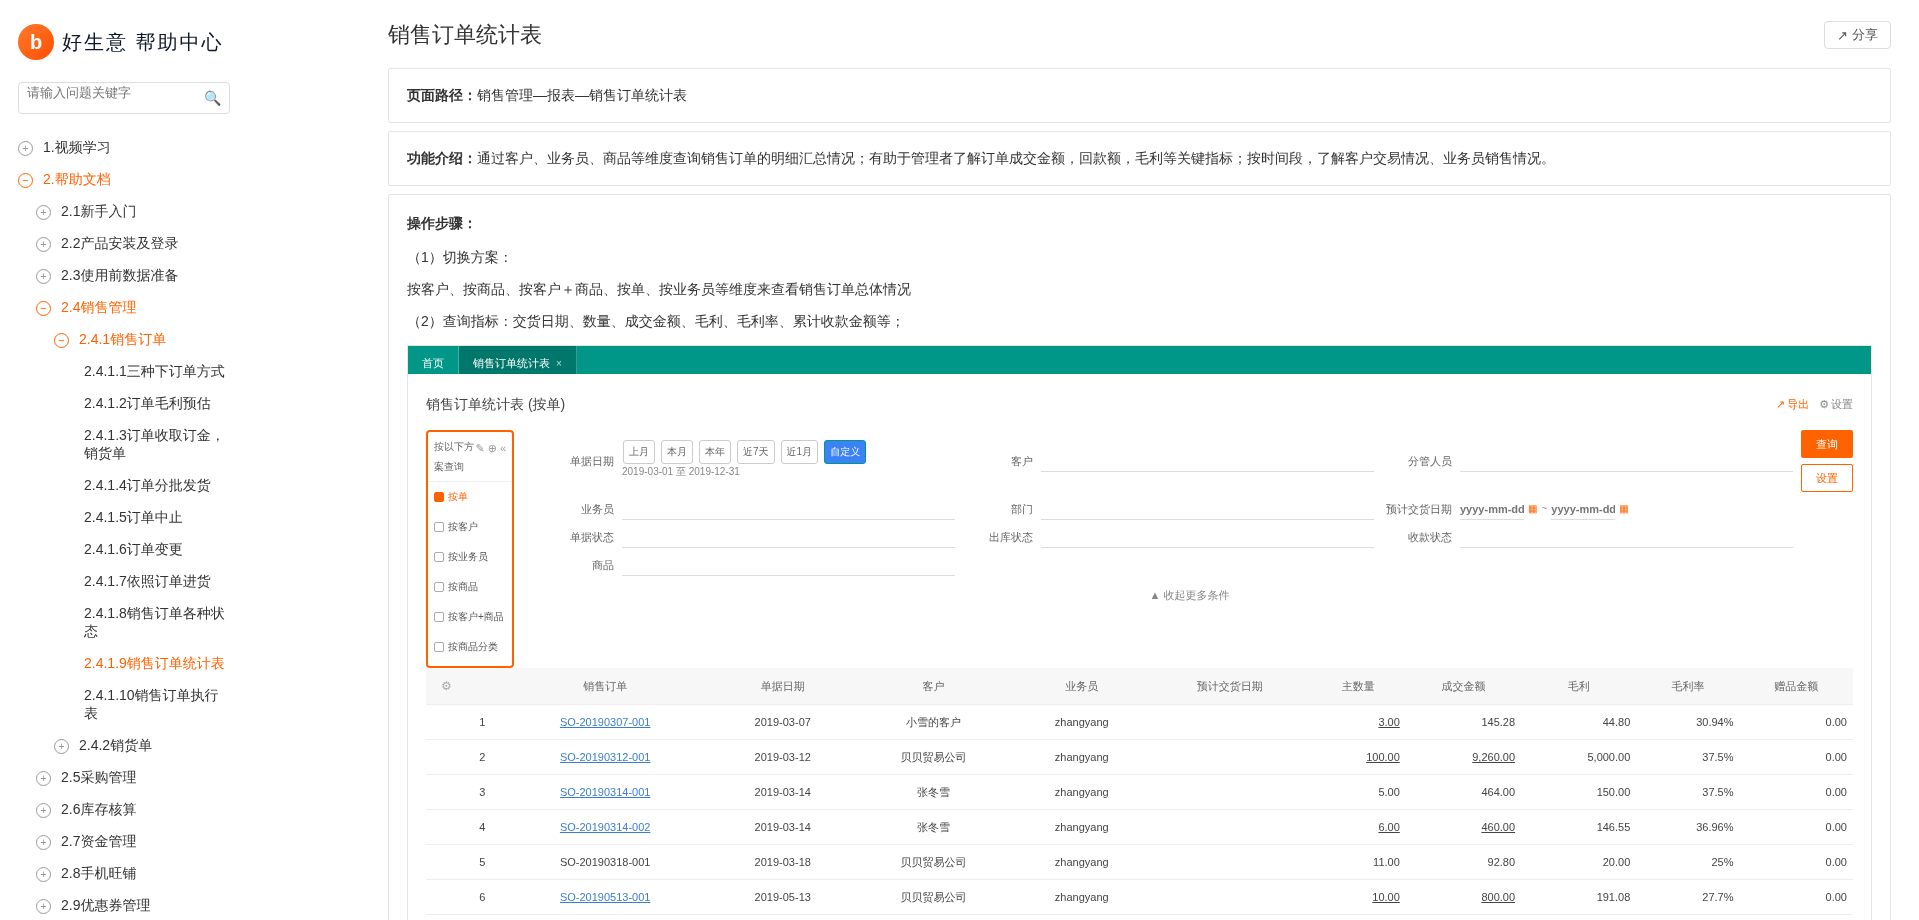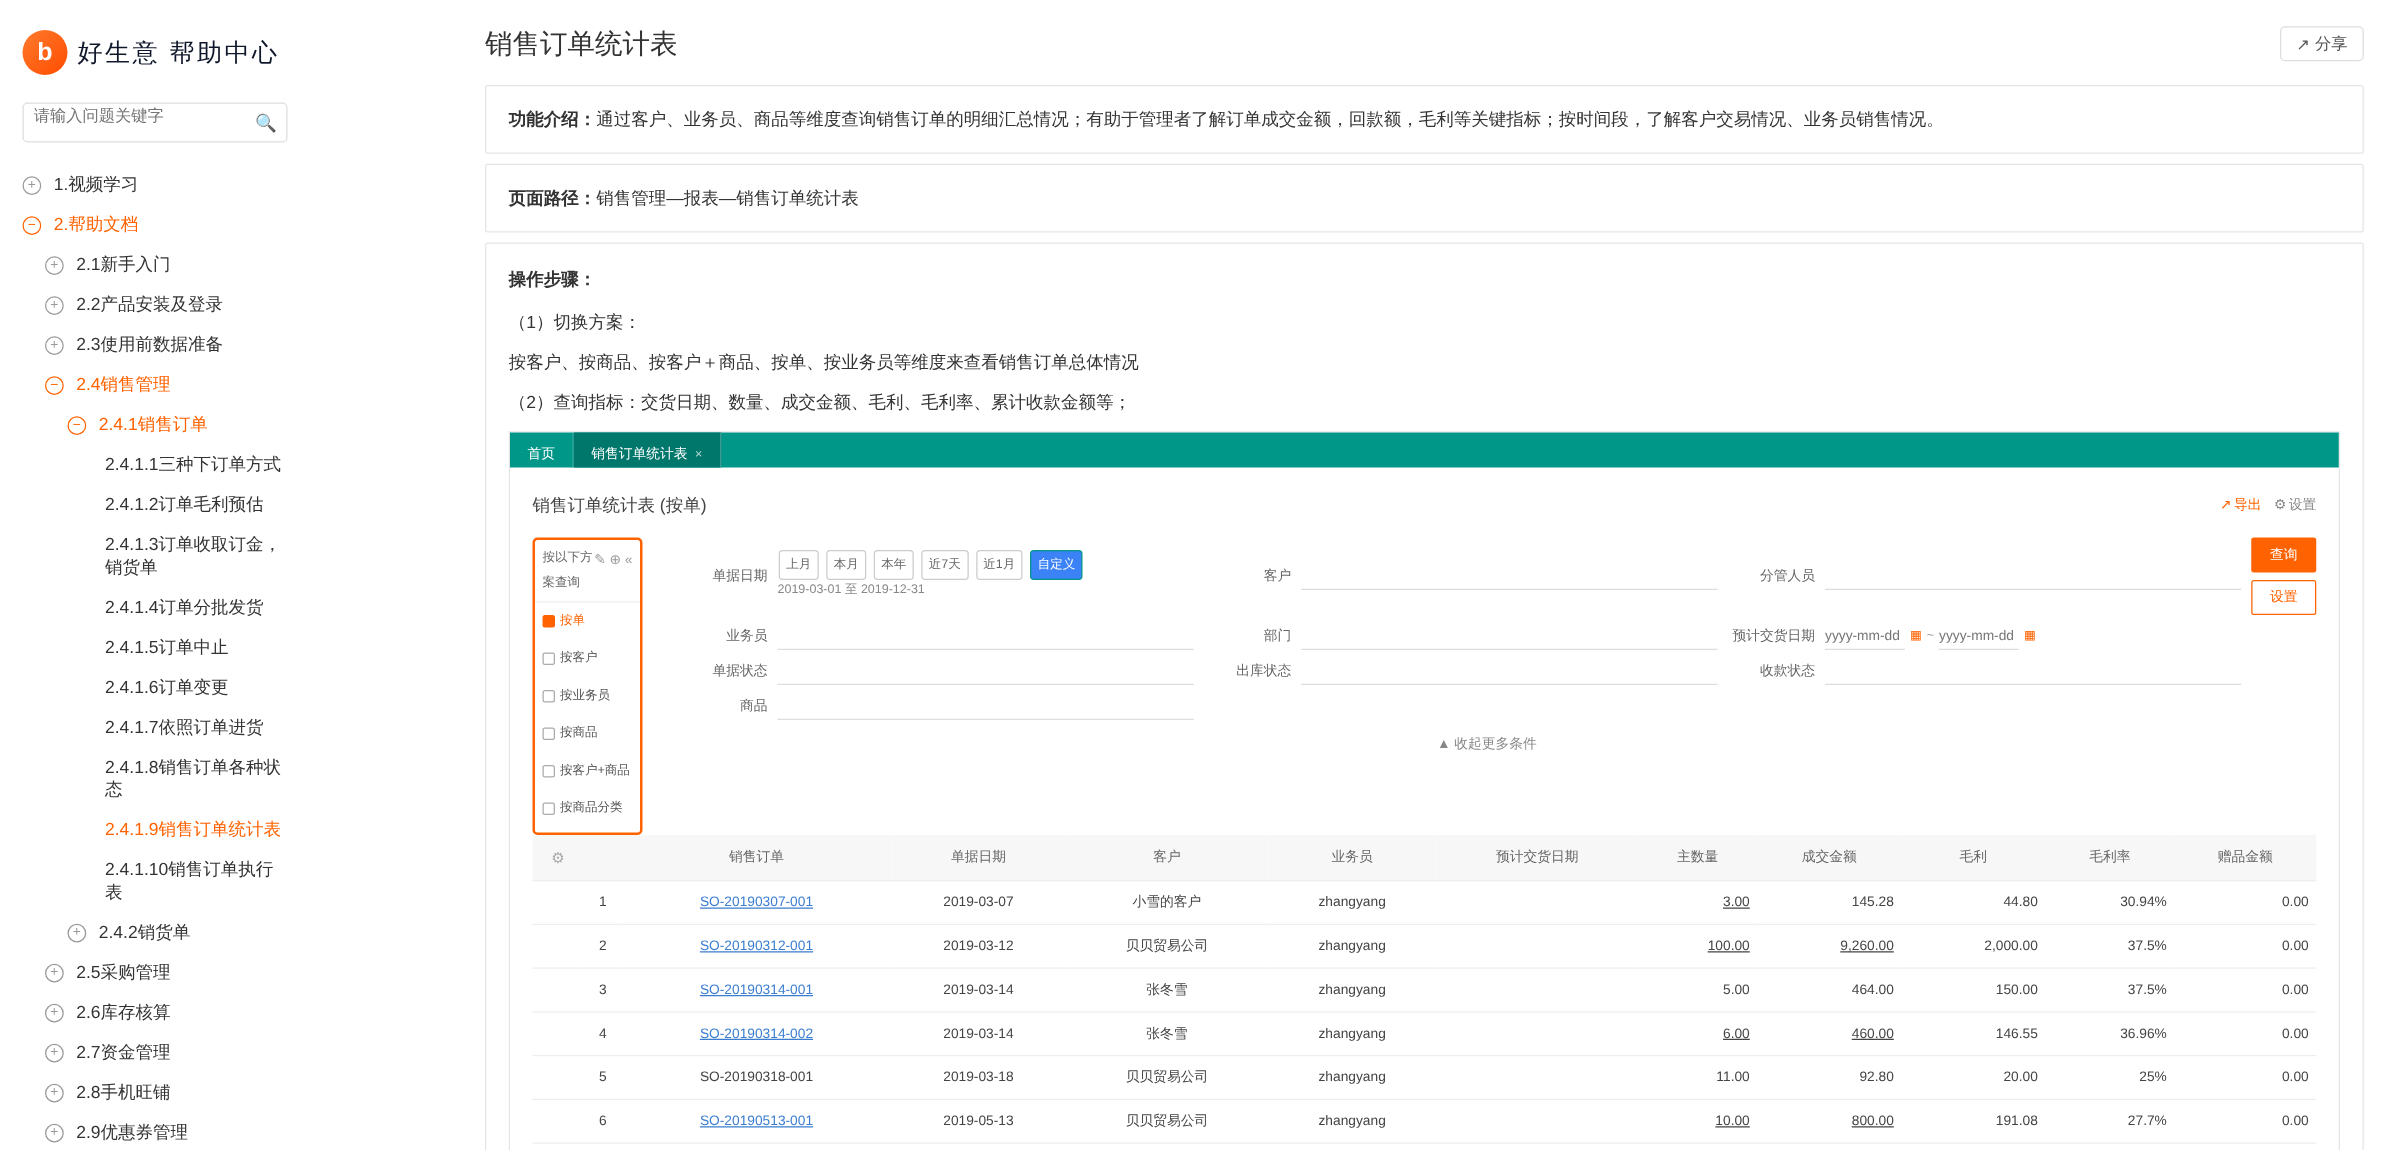--- a/index.html
+++ b/index.html
@@ -55,21 +55,21 @@
 .scheme-box { width:88px; border:2px solid #ff6200; border-radius:4px; padding:0 0 4px; font-size:10px; color:#555;}
 .scheme-title { display:flex; align-items:flex-start; justify-content:space-between; padding:5px 6px 4px; color:#666; border-bottom:1px solid #eee;}
 .scheme-title .ico{display:flex;gap:3px;}
 .scheme-title .ico span{color:#999;font-size:11px;}
 .scheme-item{ padding:5px 6px; display:flex;align-items:center;gap:4px; color:#555;}
 .scheme-item.act{ color:#ff6200;}
 .dot { width:10px; height:10px; border:1px solid #aaa; border-radius:2px; display:inline-block;}
 .dot.f{border-color:#ff6200;background:#ff6200;}
 .filters { flex:1; display:grid; grid-template-columns: 88px 1fr 70px 1fr 70px 1fr 52px; gap:6px 8px; font-size:11px; color:#666; align-items:center; }
 .filters .label { text-align:right; }
-.inp { height:22px; border:none; border-bottom:1px solid #ddd; width:100%; font-size:11px; color:#999; }
+.inp { height:22px; border:none; border-bottom:1px solid #ddd; width:100%; font-size:11px; color:#999;font-weight:bold; }
 .pill { display:inline-block; padding:1px 5px; border:1px solid #ccc; border-radius:3px; font-size:10px; margin:0 1px; color:#666; }
 .pill.on { background:#3b82f6; color:#fff; border-color:#009688; }
 .btn-o { background:#ff6200; color:#fff; font-size:11px; padding:3px 10px; border-radius:2px; text-align:center;}
 .btn-ob { border:1px solid #ff6200; color:#ff6200; font-size:11px; padding:2px 10px; border-radius:2px; text-align:center; margin-top:4px;}
 .collapse { text-align:center; font-size:11px; color:#888; padding:8px 0; }
 
 .tbl { width:100%; border-collapse:collapse; font-size:11px; color:#444; }
 .tbl th,.tbl td { border-bottom:1px solid #eee; padding:6px 4px; text-align:center; }
 .tbl th { background:#f7f7f7; color:#666; font-weight:500;}
 .tbl td.r{text-align:right;padding-right:6px;}
@@ -231,25 +231,25 @@
   <main class="main">
     <div class="page-header">
       <h1 class="page-title">销售订单统计表</h1>
       <button class="share-btn">
         <span>↗</span>
         <span>分享</span>
       </button>
     </div>
 
     <div class="card">
+      <b>页面路径：</b><span>销售管理—报表—销售订单统计表</span>
+    </div>
+
+    <div class="card">
       <b>功能介绍：</b><span>通过客户、业务员、商品等维度查询销售订单的明细汇总情况；有助于管理者了解订单成交金额，回款额，毛利等关键指标；按时间段，了解客户交易情况、业务员销售情况。</span>
-    </div>
-
-    <div class="card">
-      <b>页面路径：</b><span>销售管理—报表—销售订单统计表</span>
     </div>
 
     <div class="nob-card">
       <div class="step-h">操作步骤：</div>
       <div class="p">（1）切换方案：</div>
       <div class="p">按客户、按商品、按客户＋商品、按单、按业务员等维度来查看销售订单总体情况</div>
       <div class="p">（2）查询指标：交货日期、数量、成交金额、毛利、毛利率、累计收款金额等；</div>
 
       <div class="mock">
         <div class="tabs">
@@ -371,21 +371,21 @@
                 <tr>
                   <td></td>
                   <td>2</td>
                   <td><a>SO-20190312-001</a></td>
                   <td>2019-03-12</td>
                   <td>贝贝贸易公司</td>
                   <td>zhangyang</td>
                   <td></td>
                   <td class="r"><span style="text-decoration:underline">100.00</span></td>
                   <td class="r"><span style="text-decoration:underline">9,260.00</span></td>
-                  <td class="r">2,000.00</td>
+                  <td class="r">5,000.00</td>
                   <td class="r">37.5%</td>
                   <td class="r">0.00</td>
                 </tr>
                 <tr>
                   <td></td>
                   <td>3</td>
                   <td><a>SO-20190314-001</a></td>
                   <td>2019-03-14</td>
                   <td>张冬雪</td>
                   <td>zhangyang</td>

